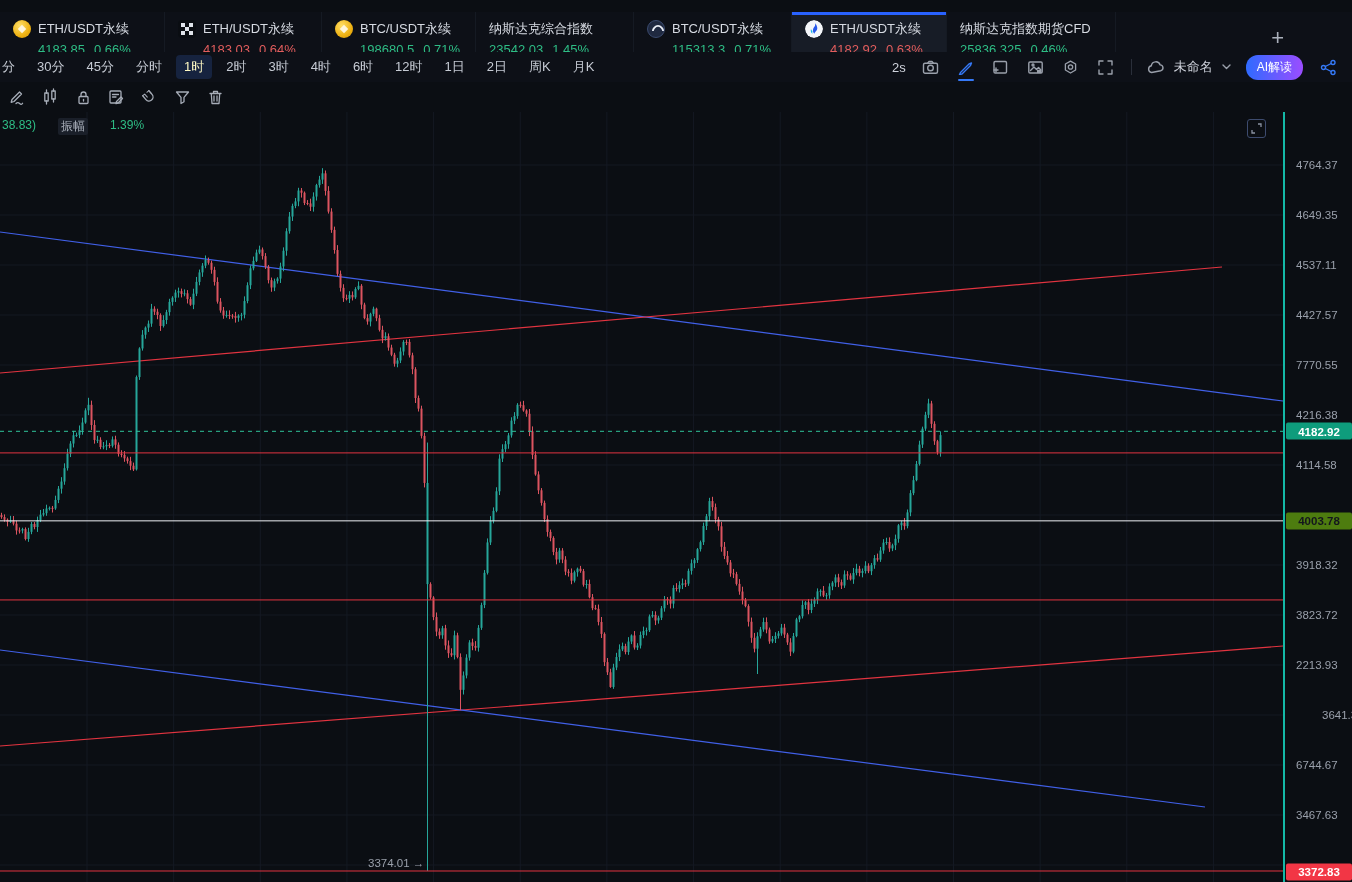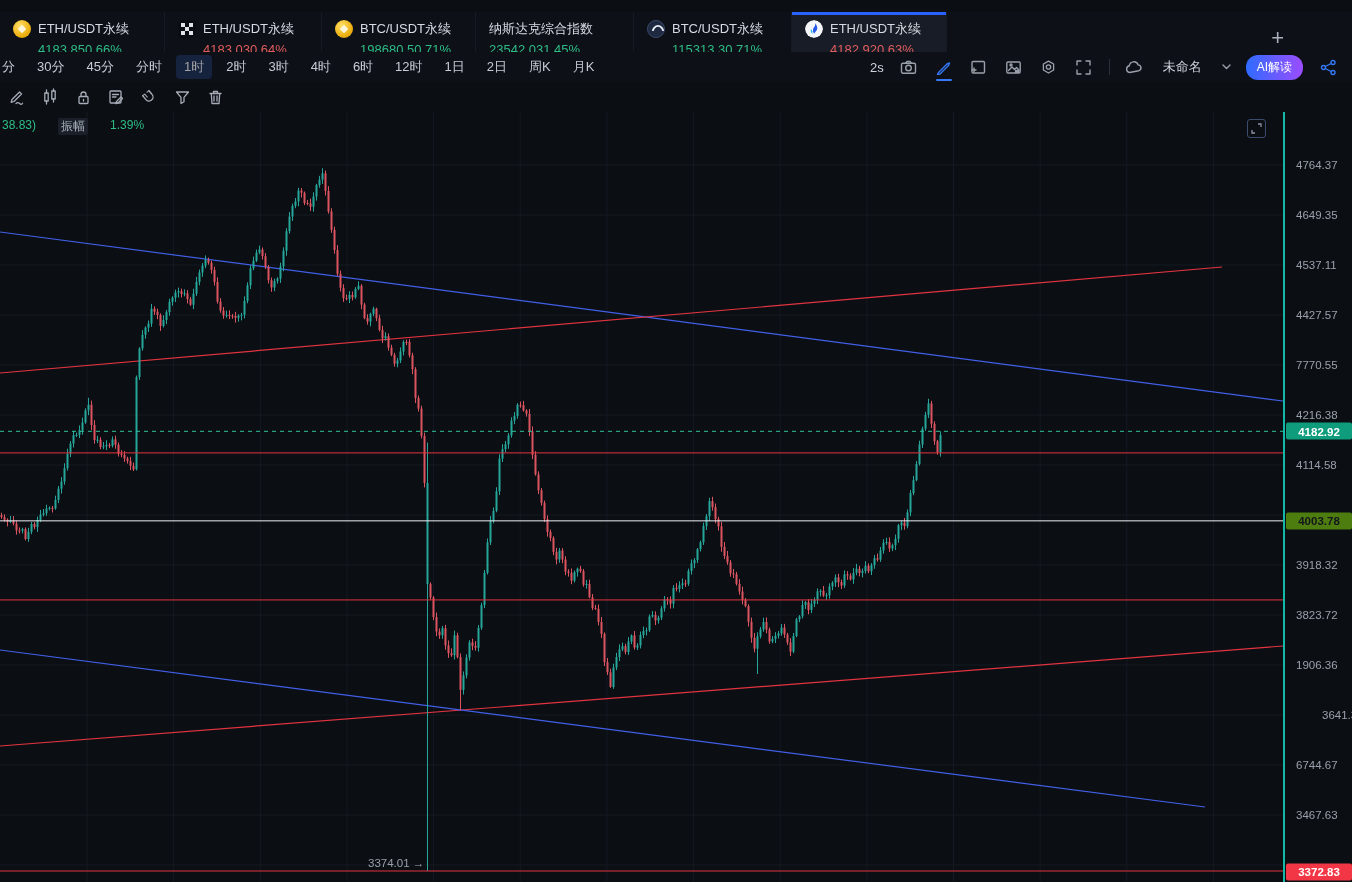--- a/index.html
+++ b/index.html
@@ -6,21 +6,21 @@
   #app{position:relative;width:1352px;height:882px;overflow:hidden;background:#0b0e13;
        font-family:"Liberation Sans",sans-serif;color:#cfd3dc;-webkit-font-smoothing:antialiased;}
 
   
   .tabbar{position:absolute;top:0;left:0;width:1352px;height:52px;background:#0d1017;
           border-bottom:1px solid #181d27;display:flex;align-items:stretch;margin-top:12px;}
   .tab{position:relative;box-sizing:border-box;padding:8px 10px 0 13px;border-right:1px solid #151a23;cursor:pointer;flex:0 0 auto;}
   .tab.active{background:#171c26;}
   .tab.active::before{content:"";position:absolute;top:0;left:0;right:0;height:3px;background:#2962ff;}
   .trow1{display:flex;align-items:center;gap:7px;font-size:13px;color:#d6dae2;white-space:nowrap;}
-  .trow2{margin-top:4px;font-size:13px;display:flex;padding-left:25px;white-space:nowrap;}
+  .trow2{margin-top:4px;font-size:13px;display:flex;gap:9px;padding-left:25px;white-space:nowrap;}
   .tab.noicon .trow2{padding-left:0;}
   .up{color:#2ebd85;} .down{color:#e25d5d;}
   .ticon{width:18px;height:18px;border-radius:50%;flex:0 0 18px;position:relative;display:inline-block;}
   .gold{background:radial-gradient(circle at 38% 32%,#ffe069,#edb010 62%,#c9920a);}
   .gold::after{content:"";position:absolute;left:6px;top:6px;width:6px;height:6px;background:#fff6da;transform:rotate(45deg);}
   .okx{border-radius:4px;background:#0a0d12;display:grid;grid-template-columns:repeat(3,1fr);grid-template-rows:repeat(3,1fr);padding:3px;box-sizing:border-box;}
   .okx i{background:#dfe3ea;}
   .okx i:nth-child(1){grid-area:1/1;} .okx i:nth-child(2){grid-area:1/3;}
   .okx i:nth-child(3){grid-area:2/2;} .okx i:nth-child(4){grid-area:3/1;}
   .okx i:nth-child(5){grid-area:3/3;}
@@ -28,29 +28,29 @@
   .darkc::after{content:"";position:absolute;left:4px;top:4px;width:8px;height:8px;border-radius:50%;
                 border:2px solid #e8ecf4;border-right-color:transparent;border-bottom-color:transparent;transform:rotate(45deg);}
   .tab-add{margin-left:auto;align-self:center;margin-right:60px;font-size:22px;color:#aab0bb;cursor:pointer;padding:0 8px;}
 
   
   .toolbar{position:absolute;top:52px;left:0;width:1352px;height:30px;background:#0d1017;
            border-bottom:1px solid #13171f;display:flex;align-items:center;}
   .tflist{display:flex;align-items:center;}
   .tf{font-size:13px;color:#c6cbd4;padding:3px 8px;margin:0 3px;border-radius:4px;cursor:pointer;white-space:nowrap;}
   .tf:first-child{margin-left:-6px;}
-  .tf.active{color:#a3a3a3;background:#16233f;}
+  .tf.active{color:#fef9c3;background:#16233f;}
   .toolbar-right{margin-left:auto;display:flex;align-items:center;gap:15px;padding-right:14px;}
   .speed{font-size:13px;color:#cfd3dc;}
   .tool{position:relative;width:20px;height:20px;display:flex;align-items:center;justify-content:center;cursor:pointer;}
   .tool svg{stroke:#9aa0ab;fill:none;stroke-width:1.4;stroke-linecap:round;stroke-linejoin:round;}
   .tool.active svg{stroke:#3579f6;}
   .tool.active::after{content:"";position:absolute;left:2px;right:2px;bottom:-4px;height:2px;background:#3579f6;border-radius:1px;}
   .vdiv{width:1px;height:16px;background:#2a2f3a;}
-  .cloudsave{display:flex;align-items:center;gap:20px;cursor:pointer;}
+  .cloudsave{display:flex;align-items:center;gap:9px;cursor:pointer;}
   .cloudsave svg{stroke:#9aa0ab;fill:none;stroke-width:1.4;stroke-linecap:round;stroke-linejoin:round;}
   .cloudsave .name{font-size:13px;color:#cfd3dc;}
   .ai-btn{background:linear-gradient(90deg,#2f6bff,#9b4dff);border-radius:12px;color:#fff;
           font-size:12px;padding:4px 11px;cursor:pointer;white-space:nowrap;}
   .share svg{stroke:#3579f6;}
 
   
   .drawbar{position:absolute;top:82px;left:0;width:1352px;height:30px;background:#0b0e13;
            display:flex;align-items:center;gap:9px;padding-left:5px;box-sizing:border-box;}
   .dtool{width:24px;height:24px;display:flex;align-items:center;justify-content:center;cursor:pointer;border-radius:4px;}
@@ -141,20 +141,29 @@
           <svg class="ticon" viewBox="0 0 18 18">
             <circle cx="9" cy="9" r="9" fill="#f4f6fa"></circle>
             <path d="M10.2 3.2c.6 2.4-1.1 3.6-1.9 5.3-.8 1.8-.4 3.9 1 5.2.3-1 .8-1.7 1.6-2.5 1-1 1.6-2.3 1.3-3.8-.3-1.8-1.2-3.2-2-4.2z" fill="#2657eb"></path>
             <path d="M7.6 13.7c-1.6-1-2.3-3-1.6-4.8.3 1 .9 1.7 1.5 2.3-.4.8-.3 1.7.1 2.5z" fill="#12b2e5"></path>
           </svg>
           <span>ETH/USDT永续</span>
         </div>
         <div class="trow2 down">
           <span>4182.92</span>
           <span>0.63%</span>
+        </div>
+      </div>
+      <div class="tab noicon" style="width: 169px;">
+        <div class="trow1">
+          <span>纳斯达克指数期货CFD</span>
+        </div>
+        <div class="trow2 up">
+          <span>25836.325</span>
+          <span>0.46%</span>
         </div>
       </div>
       <div class="tab-add">+</div>
   </div>
 
   <div class="toolbar">
     <div class="tflist">
         <span class="tf">分</span>
         <span class="tf">30分</span>
         <span class="tf">45分</span>
@@ -964,21 +973,21 @@
   <div class="axis">
       <div class="tick" style="top: 53.0084px;">4764.37</div>
       <div class="tick" style="top: 103.007px;">4649.35</div>
       <div class="tick" style="top: 153.004px;">4537.11</div>
       <div class="tick" style="top: 203.006px;">4427.57</div>
       <div class="tick" style="top: 253.005px;">7770.55</div>
       <div class="tick" style="top: 303px;">4216.38</div>
       <div class="tick" style="top: 353.003px;">4114.58</div>
       <div class="tick" style="top: 452.997px;">3918.32</div>
       <div class="tick" style="top: 502.998px;">3823.72</div>
-      <div class="tick" style="top: 552.996px;">1906.36</div>
+      <div class="tick" style="top: 552.996px;">2213.93</div>
       <div class="tick" style="top: 602.994px; margin-left: 26px;">3641.33</div>
       <div class="tick" style="top: 652.994px;">6744.67</div>
       <div class="tick" style="top: 702.995px;">3467.63</div>
       <div class="badge current" style="top: 319.301px;">4182.92</div>
       <div class="badge neutral" style="top: 408.854px;">4003.78</div>
       <div class="badge alert" style="top: 759.707px;">3372.83</div>
     </div>
 
 </div>
 

